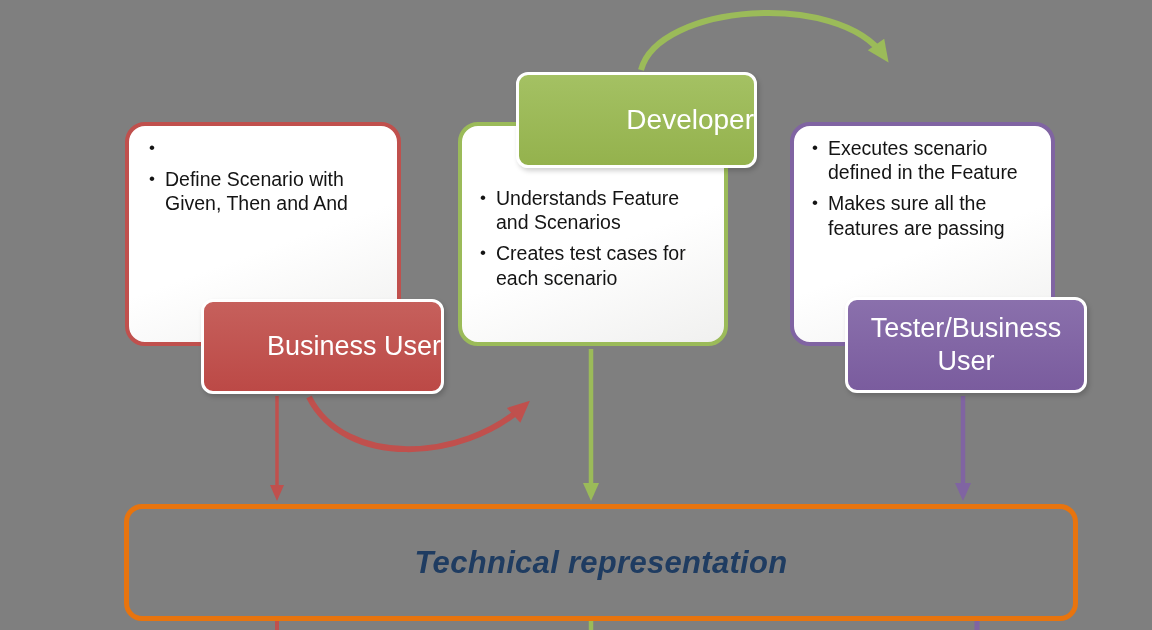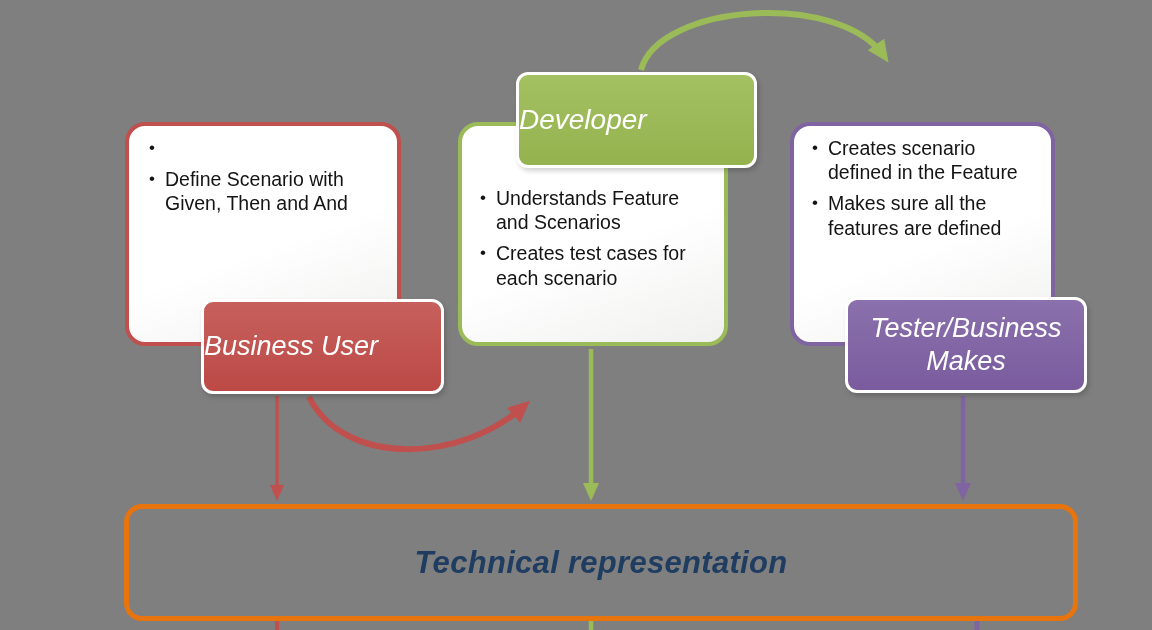--- a/index.html
+++ b/index.html
@@ -28,25 +28,24 @@
   }
   .bullet .dot{
     flex:0 0 16px;width:16px;text-align:left;
     font-size:17px;line-height:1.4;color:#141414;
   }
   
   .role-label{
     position:absolute;z-index:3;
     border:3px solid #ffffff;border-radius:12px;
     box-sizing:border-box;
-    display:flex;align-items:center;justify-content:flex-start;
+    display:flex;align-items:center;justify-content:flex-end;
     text-align:center;color:#ffffff;
     font-size:27px;line-height:1.22;
     box-shadow:2px 3px 5px rgba(0,0,0,0.18);
-    font-style:italic;
   }
   .label-red{background:linear-gradient(to bottom,#c6605c 0%,#BC4946 100%);}
   .label-green{background:linear-gradient(to bottom,#a4c163 0%,#94b24d 100%);}
   .label-purple{background:linear-gradient(to bottom,#8a70ac 0%,#7a5c9e 100%);}
   
   .tech-box{
     position:absolute;z-index:2;
     border:5px solid #E8740E;border-radius:18px;
     box-sizing:border-box;background:transparent;
     display:flex;align-items:center;justify-content:center;
@@ -121,29 +120,29 @@
     </div>
   </div>
   <div class="role-label label-green" style="left:516px;top:72px;width:241px;height:96px;font-size:28px;">
     <span>Developer</span>
   </div>
 
   <div class="card card-purple" style="left:790px;top:122px;width:265px;height:224px;padding:10px 24px 10px 18px;">
     <div class="bullets">
       <div class="bullet">
         <span class="dot">•</span>
-        <span>Creates scenario defined in the Feature</span>
+        <span>Executes scenario defined in the Feature</span>
       </div>
       <div class="bullet">
         <span class="dot">•</span>
-        <span>Makes sure all the features are defined</span>
+        <span>Makes sure all the features are passing</span>
       </div>
     </div>
   </div>
   <div class="role-label label-purple" style="left:845px;top:297px;width:242px;height:96px;padding:0 10px;">
-    <span>Tester/Business Makes</span>
+    <span>Tester/Business User</span>
   </div>
 
   <div class="tech-box" style="left:124px;top:504px;width:954px;height:117px;">
     <span class="tech-title">Technical representation</span>
   </div>
 
 </div>
 
 </body></html>

